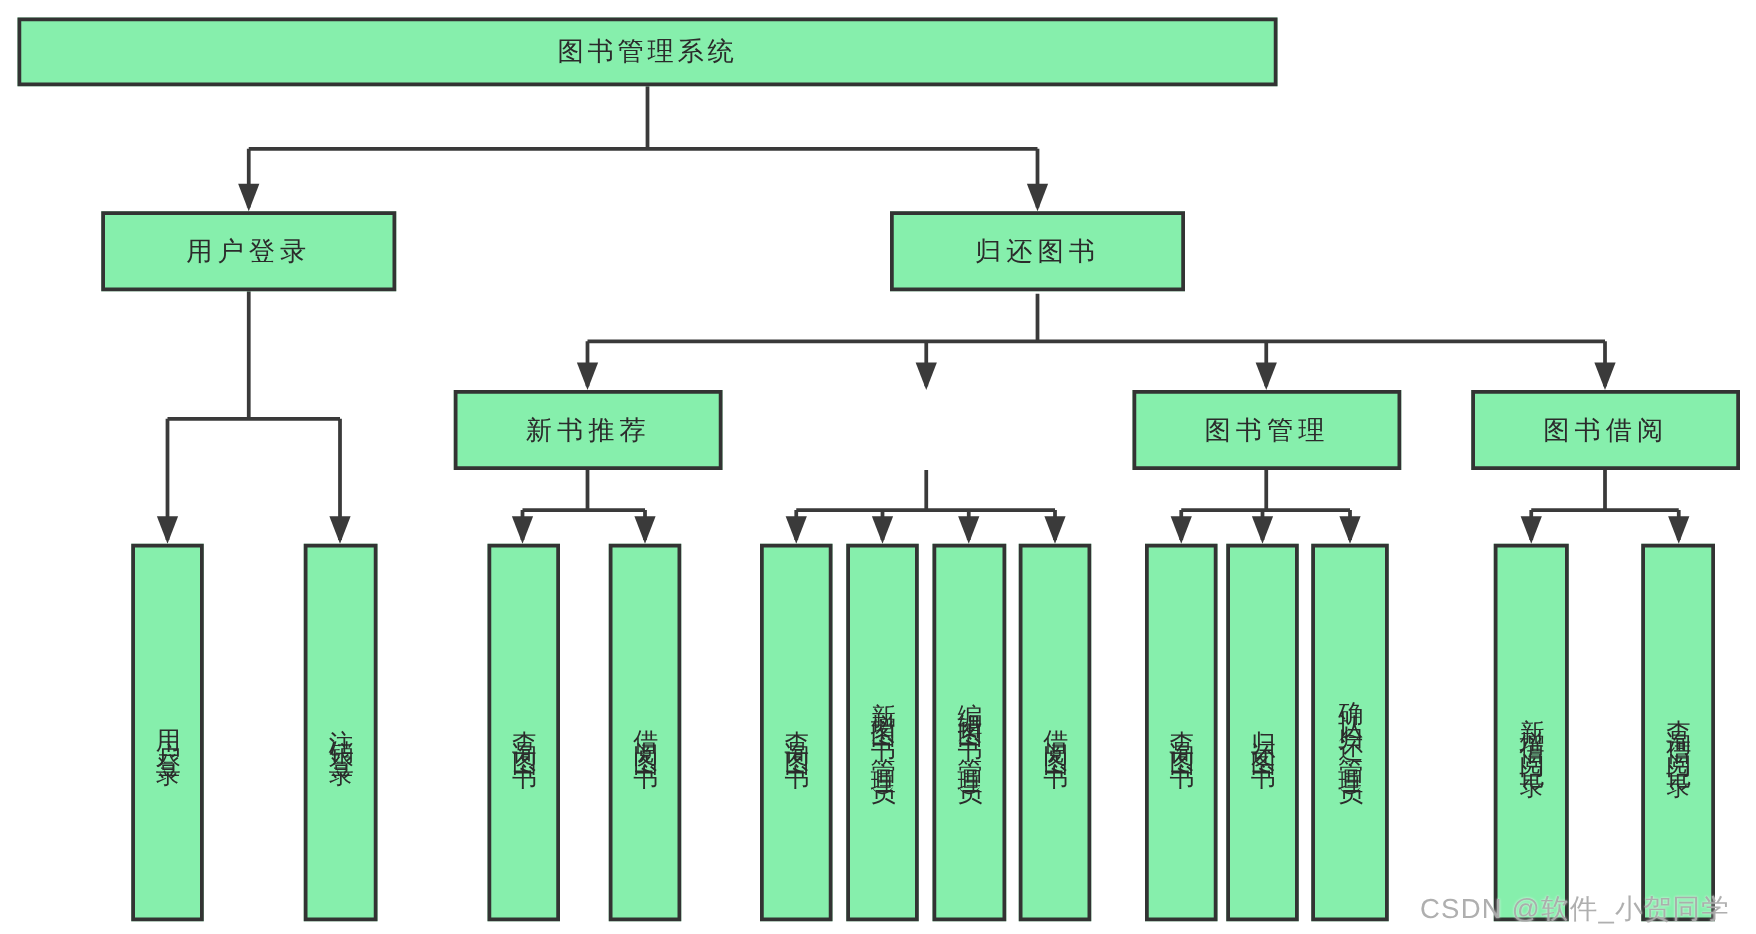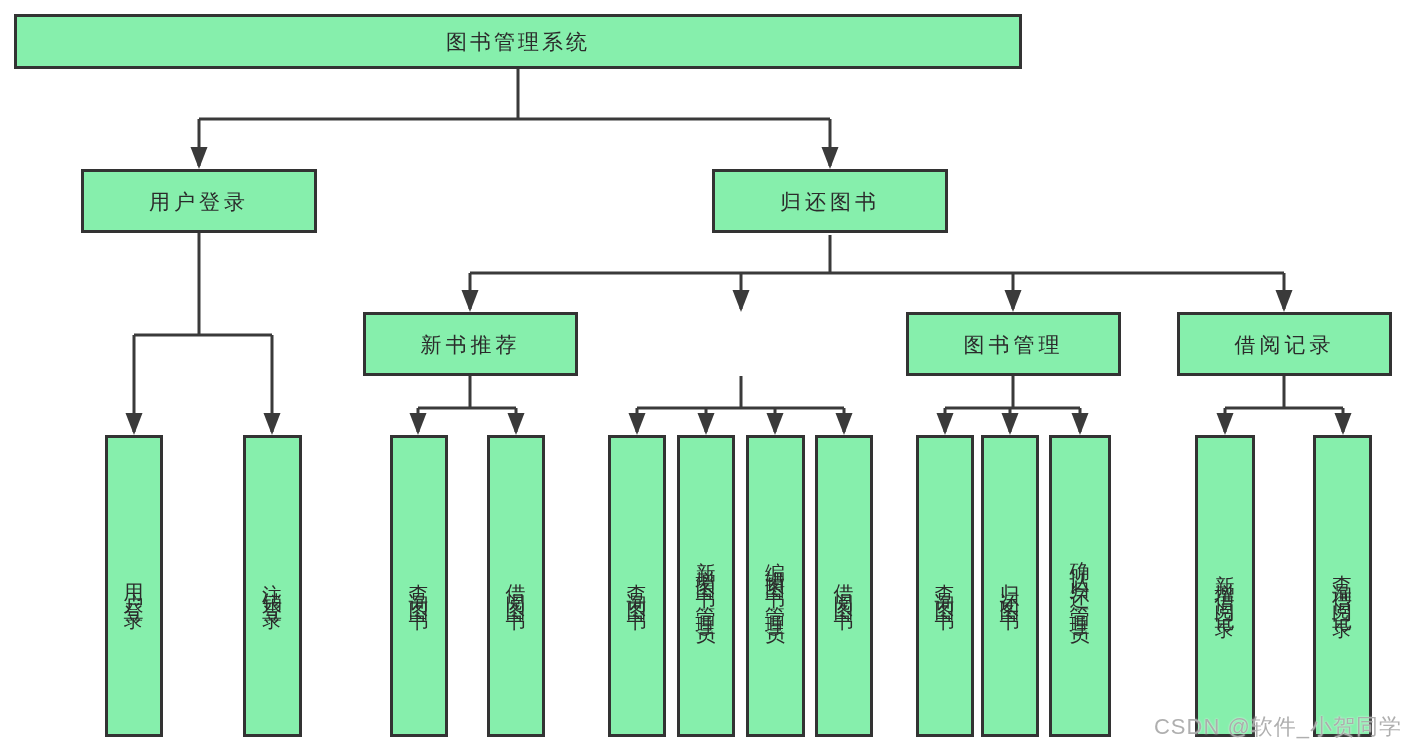--- a/index.html
+++ b/index.html
@@ -43,21 +43,21 @@
   .root { font-size: 21px; letter-spacing: 3px; }
   .v {
     writing-mode: vertical-rl;
     text-orientation: mixed;
     font-size: 20px;
     letter-spacing: 9px;
   }
   .watermark {
     position: absolute;
     top: 712px;
-    right: 3px;
+    right: 21px;
     z-index: 5;
     font-size: 22px;
     color: rgba(168, 168, 168, 0.92);
     text-shadow: 0 0 2px rgba(255, 255, 255, 0.85);
     letter-spacing: 1px;
     white-space: nowrap;
   }
 </style>
 </head>
 <body>
@@ -107,21 +107,21 @@
     </g>
   </svg>
 
   <div class="box h root" style="left:14px;top:14px;width:1008px;height:55px">图书管理系统</div>
 
   <div class="box h" style="left:81px;top:169px;width:236px;height:64px">用户登录</div>
   <div class="box h" style="left:712px;top:169px;width:236px;height:64px">归还图书</div>
 
   <div class="box h" style="left:363px;top:312px;width:215px;height:64px">新书推荐</div>
   <div class="box h" style="left:906px;top:312px;width:215px;height:64px">图书管理</div>
-  <div class="box h" style="left:1177px;top:312px;width:215px;height:64px">借阅记录</div>
+  <div class="box h" style="left:1177px;top:312px;width:215px;height:64px">图书借阅</div>
 
   <div class="box v" style="left:105px;top:435px;width:58px;height:302px">用户登录</div>
   <div class="box v" style="left:243px;top:435px;width:59px;height:302px">注销登录</div>
 
   <div class="box v" style="left:390px;top:435px;width:58px;height:302px">查询图书</div>
   <div class="box v" style="left:487px;top:435px;width:58px;height:302px">借阅图书</div>
 
   <div class="box v" style="left:608px;top:435px;width:58px;height:302px">查询图书</div>
   <div class="box v" style="left:677px;top:435px;width:58px;height:302px">新增图书（管理员）</div>
   <div class="box v" style="left:746px;top:435px;width:59px;height:302px">编辑图书（管理员）</div>

